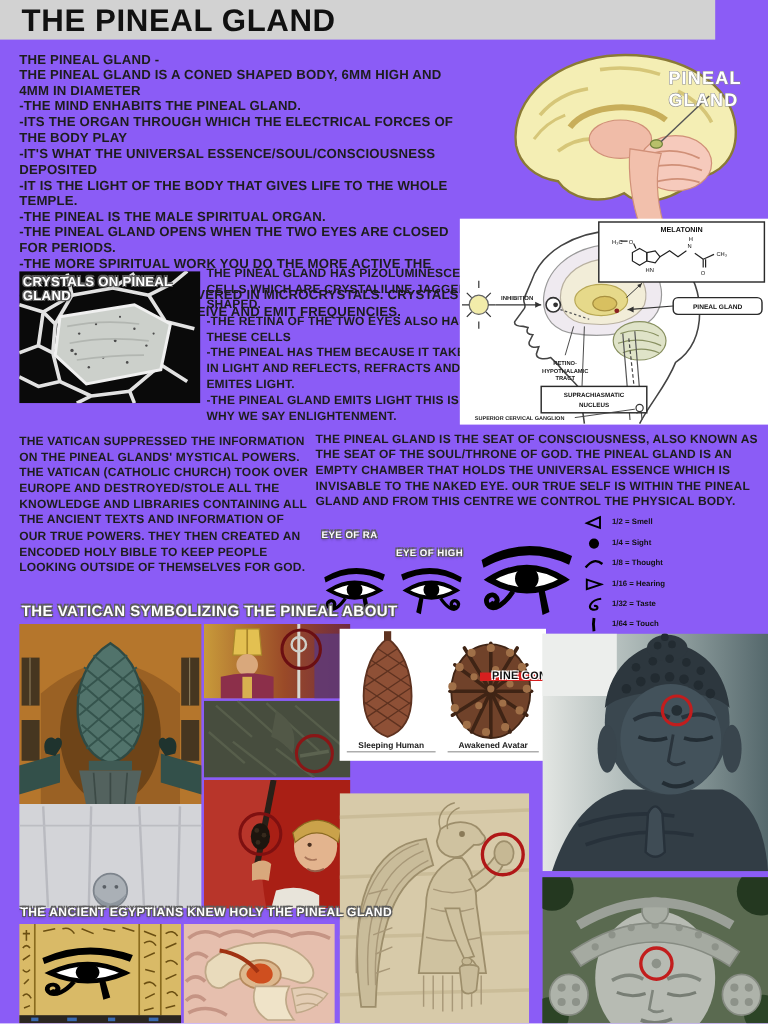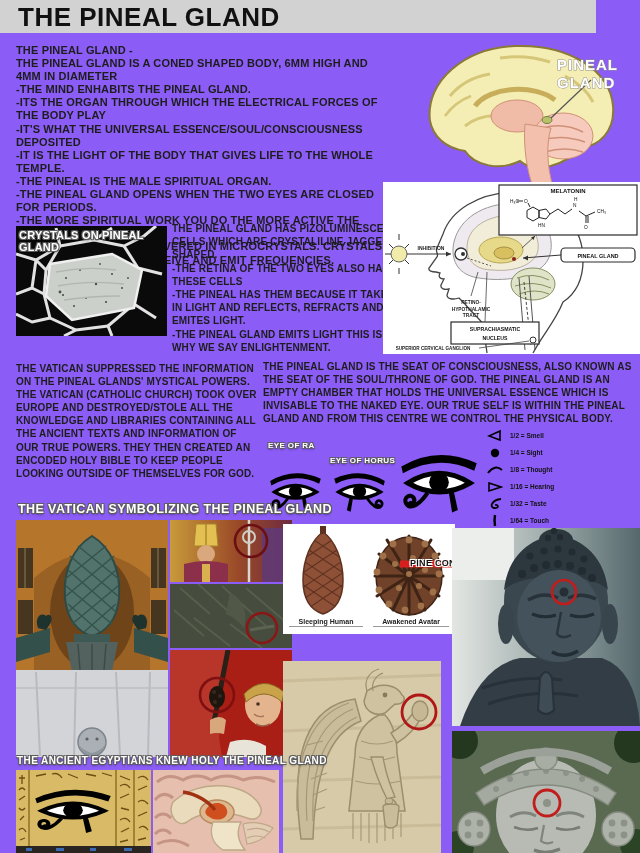--- a/index.html
+++ b/index.html
@@ -190,21 +190,21 @@
       <line x1="96" y1="166" x2="146" y2="159" stroke="#444" stroke-width="0.8"></line>
       <text x="50" y="168" font-size="4.6" font-weight="bold" fill="#222" text-anchor="middle">SUPERIOR CERVICAL GANGLION</text>
     </svg>
   </div>
 
   <div class="abs bodytext" style="left:16px;top:362px;width:242px;font-size:10px;line-height:13.1px">THE VATICAN SUPPRESSED THE INFORMATION ON THE PINEAL GLANDS' MYSTICAL POWERS. THE VATICAN (CATHOLIC CHURCH) TOOK OVER EUROPE AND DESTROYED/STOLE ALL THE KNOWLEDGE AND LIBRARIES CONTAINING ALL THE ANCIENT TEXTS AND INFORMATION OF OUR TRUE POWERS. THEY THEN CREATED AN ENCODED HOLY BIBLE TO KEEP PEOPLE LOOKING OUTSIDE OF THEMSELVES FOR GOD.</div>
 
   <div class="abs bodytext" style="left:263px;top:360px;width:375px;font-size:10px;line-height:13.1px">THE PINEAL GLAND IS THE SEAT OF CONSCIOUSNESS, ALSO KNOWN AS THE SEAT OF THE SOUL/THRONE OF GOD. THE PINEAL GLAND IS AN EMPTY CHAMBER THAT HOLDS THE UNIVERSAL ESSENCE WHICH IS INVISABLE TO THE NAKED EYE. OUR TRUE SELF IS WITHIN THE PINEAL GLAND AND FROM THIS CENTRE WE CONTROL THE PHYSICAL BODY.</div>
 
   <div class="abs sticker" style="left:268px;top:441px;font-size:8px">EYE OF RA</div>
-  <div class="abs sticker" style="left:330px;top:456px;font-size:8px">EYE OF HORUS</div>
+  <div class="abs sticker" style="left:330px;top:456px;font-size:8px">EYE OF HIGH</div>
   <svg class="abs" style="left:268px;top:470px" width="55" height="44" viewBox="0 0 100 80">
       <use href="#horus-eye"></use>
     </svg>
   <svg class="abs" style="left:332px;top:470px" width="55" height="44" viewBox="0 0 100 80">
       <use href="#horus-eye" transform="translate(100,0) scale(-1,1)"></use>
     </svg>
   <svg class="abs" style="left:398px;top:450px" width="82" height="66" viewBox="0 0 100 80">
       <use href="#horus-eye"></use>
     </svg>
 
@@ -240,21 +240,21 @@
       <span class="frac-label">1/32 = Taste</span>
     </div>
     <div class="frac-row">
       <svg width="16" height="13" viewBox="0 0 16 13">
         <path d="M8,1 Q7,6 8,12" fill="none" stroke="#000" stroke-width="2.4"></path>
         </svg>
       <span class="frac-label">1/64 = Touch</span>
     </div>
   </div>
 
-  <div class="abs sticker" style="left:18px;top:502px;font-size:12.5px">THE VATICAN SYMBOLIZING THE PINEAL GLAND</div>
+  <div class="abs sticker" style="left:18px;top:502px;font-size:12.5px">THE VATICAN SYMBOLIZING THE PINEAL ABOUT</div>
 
   <div class="abs" style="left:16px;top:520px">
     <svg width="152" height="237" viewBox="0 0 152 237">
       <rect width="152" height="150" fill="#b5762c"></rect>
       <path d="M18,150 L18,58 Q76,8 134,58 L134,150 Z" fill="#9a6124"></path>
       <ellipse cx="76" cy="92" rx="42" ry="58" fill="#6e4418"></ellipse>
       <rect x="2" y="28" width="15" height="40" fill="#463620"></rect>
         <rect x="2" y="80" width="15" height="34" fill="#463620"></rect>
       <rect x="135" y="28" width="15" height="40" fill="#463620"></rect>
         <rect x="135" y="80" width="15" height="34" fill="#463620"></rect>

